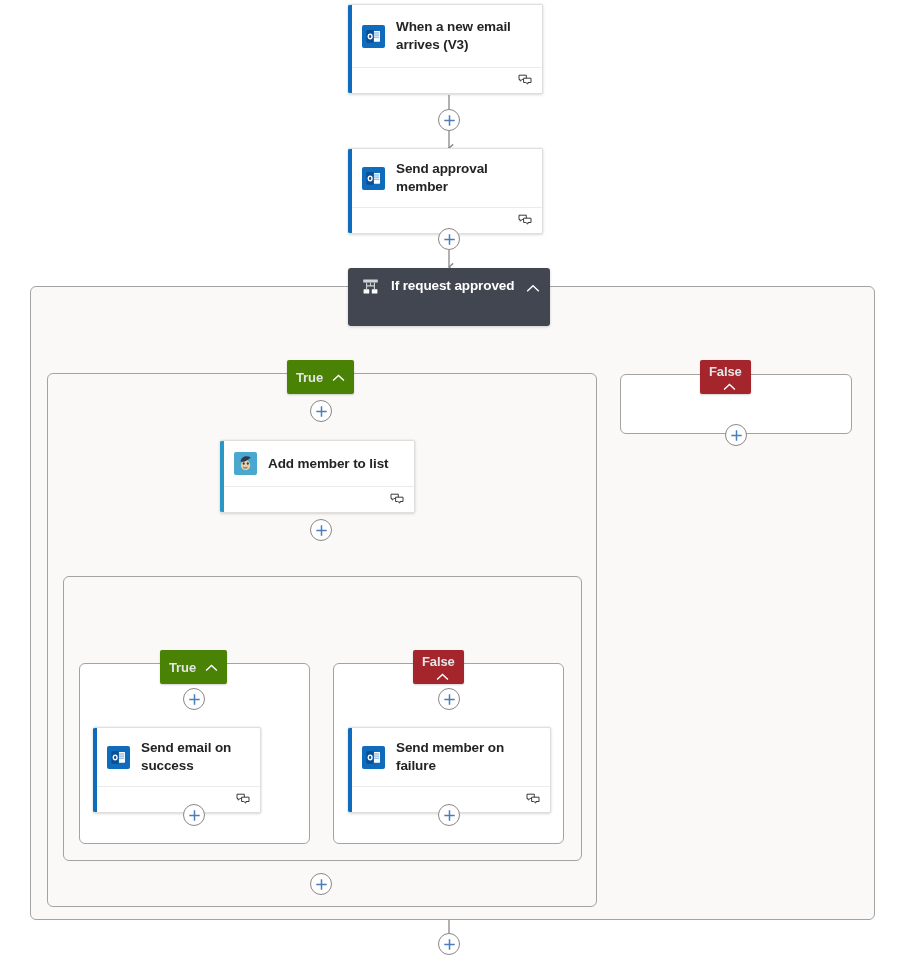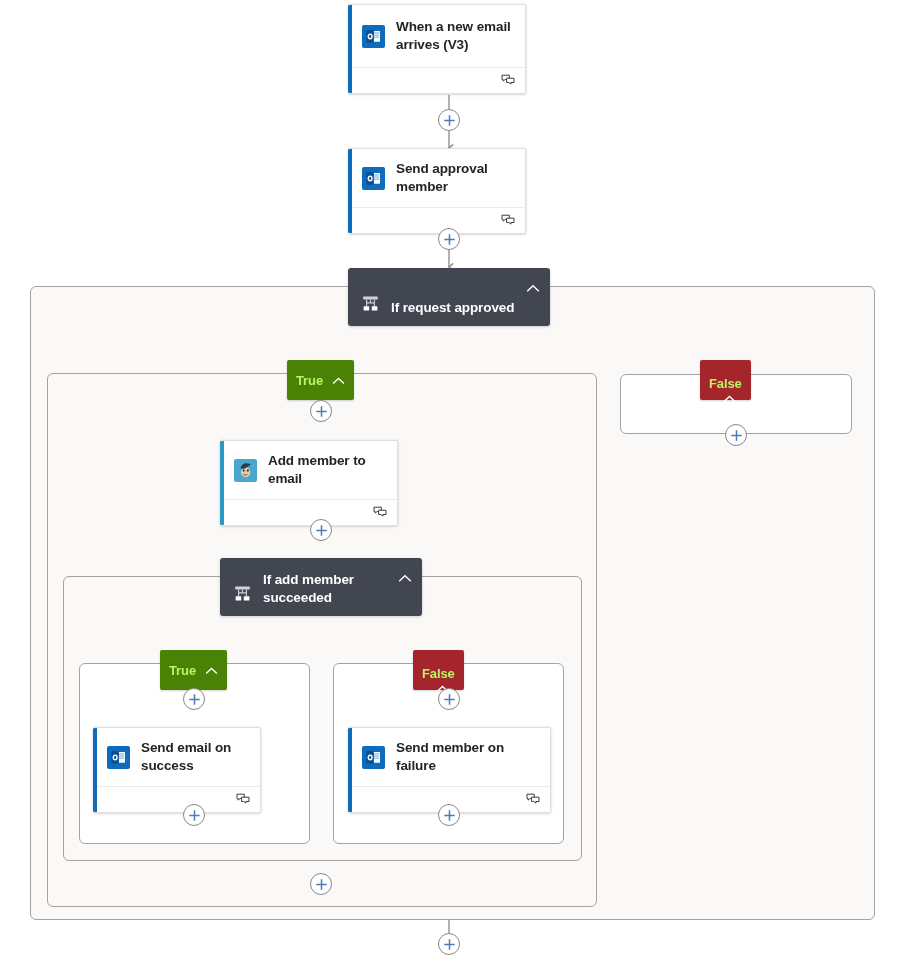--- a/index.html
+++ b/index.html
@@ -20,21 +20,21 @@
     border:1px solid #a5a3a1;
     border-radius:6px;
     background:#faf9f8;
   }
   .scope.plain{background:#ffffff;}
 
   
   .card{
     position:absolute;
     box-sizing:border-box;
-    width:178px;
+    width:195px;
     background:#ffffff;
     border:1px solid #e1dfdd;
     border-left:none;
     box-shadow:0 1px 3px rgba(0,0,0,.13),0 0 2px rgba(0,0,0,.10);
     border-radius:2px;
     overflow:hidden;
   }
   .card .accent{
     position:absolute;left:0;top:0;bottom:0;width:4px;
   }
@@ -71,41 +71,41 @@
   .appicon.mailchimp{background:#4aa7cd;}
 
   
   .cond{
     position:absolute;
     box-sizing:border-box;
     width:202px;
     background:#414651;
     border-radius:3px;
     box-shadow:0 1px 3px rgba(0,0,0,.18);
-    display:flex;align-items:flex-end;
+    display:flex;align-items:flex-start;
     padding:9px 10px 9px 13px;
     min-height:58px;
   }
   .cond .ctitle{
     font-size:13.5px;line-height:18px;
     color:#ffffff;font-weight:700;
     margin-left:11px;flex:1;
     letter-spacing:-.1px;
   }
   .cond .chev{margin-left:6px;align-self:flex-start;margin-top:2px;}
 
   
   .badge{
     position:absolute;
     box-sizing:border-box;
-    height:40px;
+    height:34px;
     display:flex;align-items:center;
-    padding:16px 9px;
+    padding:4px 9px;
     border-radius:2px;
-    color:#bef264;
+    color:#e5e5e5;
     font-size:13px;
     font-weight:700;
     box-shadow:0 1px 2px rgba(0,0,0,.18);
     letter-spacing:-.1px;
   }
   .badge.t{background:#498205;}
   .badge.f{background:#a4262c;flex-direction:column;}
   .badge .chev{margin-left:9px;}
 
   
@@ -300,56 +300,38 @@
     <div class="cbody">
       <span class="appicon mailchimp">
         <svg width="19" height="19" viewBox="0 0 19 19">
           <ellipse cx="9.6" cy="11.2" rx="4.6" ry="5.1" fill="#e8cfa8"></ellipse>
           <path d="M4.6 7.5c.5-3.3 3.2-5.2 6-5.2 2.3 0 3.8 1 4.3 1.8-1 .2-2.1.8-3 1.7-1.9 1.8-5.9 2.6-7.3 1.7z" fill="#2a3b52"></path>
           <ellipse cx="7.7" cy="9.4" rx="1" ry="1.25" fill="#2a3b52"></ellipse>
           <ellipse cx="11.8" cy="9.6" rx="1" ry="1.25" fill="#2a3b52"></ellipse>
           <path d="M7.6 13.4c.9.8 2.5.9 3.5.1" fill="none" stroke="#2a3b52" stroke-width=".85" stroke-linecap="round"></path>
         </svg>
       </span>
-      <span class="ctitle">Add member to email</span>
+      <span class="ctitle">Add member to list</span>
     </div>
     <div class="cfoot">
       <span class="cmt">
         <svg width="14" height="12" viewBox="0 0 14 12">
           <path d="M1 1.2h7.3v4.3H4.2L2.1 7.1V5.5H1z" fill="none" stroke="#323130" stroke-width=".95" stroke-linejoin="round"></path>
           <path d="M5.6 4.2h7.4v4.3H9.9v1.6L7.8 8.5H5.6z" fill="#ffffff" stroke="#323130" stroke-width=".95" stroke-linejoin="round"></path>
         </svg>
       </span>
     </div>
   </div>
 
   <div class="plus" style="left:310px;top:519px;">
     <svg width="13" height="13" viewBox="0 0 13 13">
         <path d="M6.5 1.3v10.4M1.3 6.5h10.4" stroke="#4a7ebb" stroke-width="1.5"></path>
       </svg>
   </div>
 
-  <div class="cond" style="left:220px;top:558px;">
-    <span>
-      <svg width="19" height="19" viewBox="0 0 19 19">
-        <rect x="2.2" y="2.4" width="14.6" height="3" rx=".5" fill="#d2d3d7"></rect>
-        <path d="M5.6 5.6v3.3M13.4 5.6v3.3M5.6 8.9h7.8" stroke="#d2d3d7" stroke-width="1.1" fill="none"></path>
-        <path d="M9.5 5.6v3.3" stroke="#d2d3d7" stroke-width="1.1"></path>
-        <rect x="2.6" y="12.2" width="5.6" height="4.2" rx=".5" fill="#ffffff"></rect>
-        <rect x="10.8" y="12.2" width="5.6" height="4.2" rx=".5" fill="#ffffff"></rect>
-        <path d="M5.6 8.9v3.3M13.4 8.9v3.3" stroke="#d2d3d7" stroke-width="1.1"></path>
-      </svg>
-    </span>
-    <span class="ctitle">If add member succeeded</span>
-    <span class="chev">
-      <svg width="14" height="9" viewBox="0 0 14 9">
-          <path d="M1.2 7.2L7 1.7l5.8 5.5" fill="none" stroke="#ffffff" stroke-width="1.4"></path>
-        </svg>
-    </span>
-  </div>
 
   <div class="badge t" style="left:160px;top:650px;">
     <span>True</span>
     <span class="chev">
       <svg width="13" height="8" viewBox="0 0 13 8">
           <path d="M1.1 6.5L6.5 1.5l5.4 5" fill="none" stroke="#ffffff" stroke-width="1.4"></path>
         </svg>
     </span>
   </div>
 

